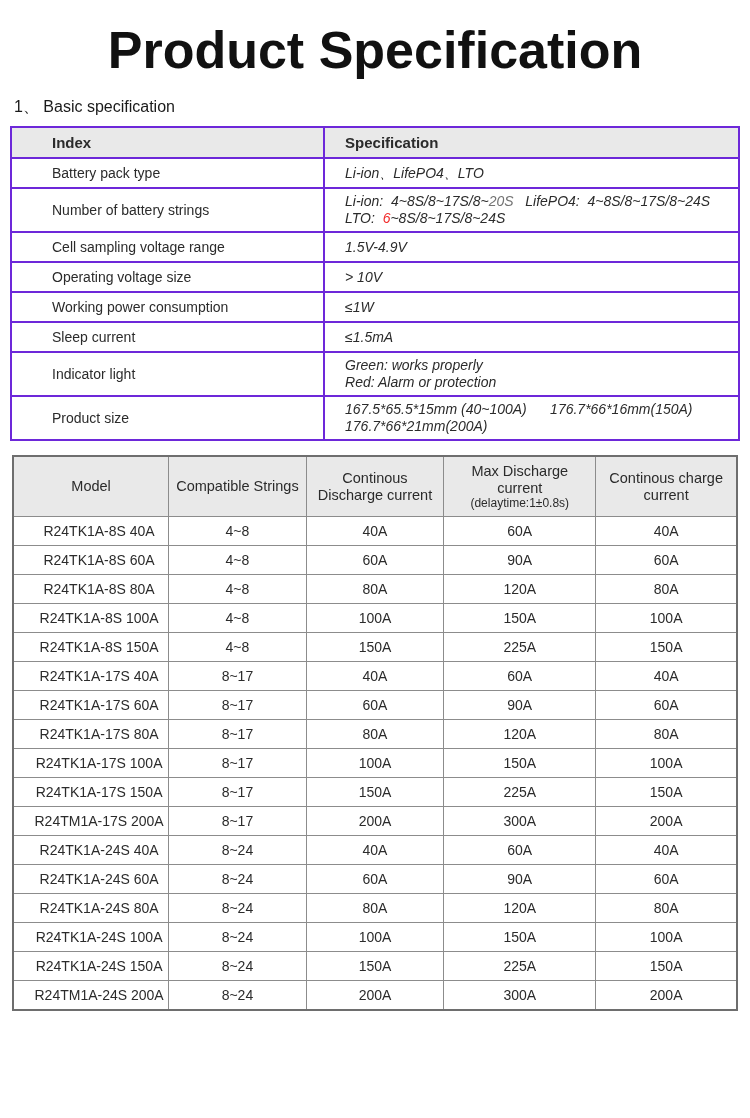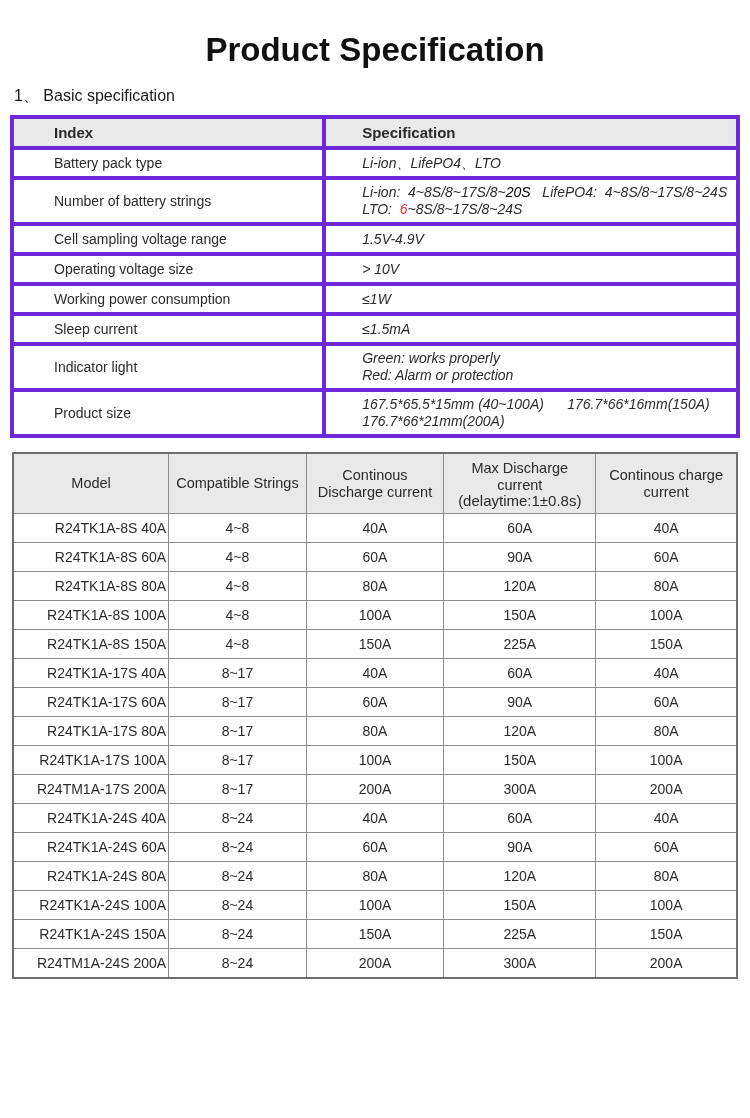--- a/index.html
+++ b/index.html
@@ -11,23 +11,23 @@
   }
   body {
     font-family: "Liberation Sans", sans-serif;
     color: #333;
     min-height: 1118px;
   }
   .page { width: 750px; padding: 0; }
 
   h1.title {
     margin: 0;
-    padding: 32px 0 14px 0;
+    padding: 22px 0 14px 0;
     text-align: center;
-    font-size: 33px;
+    font-size: 52px;
     font-weight: bold;
     color: #111;
     letter-spacing: 0px;
     line-height: 1.1;
   }
   h2.section-heading {
     margin: 4px 0 8px 14px;
     font-size: 16px;
     font-weight: normal;
     color: #1a1a1a;
@@ -35,34 +35,34 @@
 
   
   table.spec-table {
     width: 730px;
     margin: 0 10px 14px 10px;
     border-collapse: collapse;
     table-layout: fixed;
     border: 2px solid #6e6e6e;
   }
   table.spec-table th, table.spec-table td {
-    border: 4px solid #6d28d9;
+    border: 2px solid #6d28d9;
     font-size: 14px;
     color: #2b2b2b;
     vertical-align: middle;
   }
   table.spec-table thead th {
     background: #e9e9e9;
     font-weight: bold;
     font-size: 15px;
     text-align: left;
     height: 31px;
   }
   table.spec-table th.idx-col, table.spec-table td.idx-cell { padding-left: 40px; }
-  table.spec-table th.spec-col, table.spec-table td.spec-cell { padding-left: 36px; }
+  table.spec-table th.spec-col, table.spec-table td.spec-cell { padding-left: 20px; }
   table.spec-table td { height: 30px; padding-top: 4px; padding-bottom: 4px; }
   .spec-line { line-height: 17px; white-space: pre-wrap; font-style: italic; }
   .red { color: #f22b2b; }
 
   
   table.current-table {
     width: 726px;
     margin: 0 12px 10px 12px;
     border-collapse: collapse;
     table-layout: fixed;
@@ -76,29 +76,29 @@
     vertical-align: middle;
   }
   table.current-table thead th {
     background: #e9e9e9;
     font-weight: normal;
     font-size: 14.5px;
     padding: 6px 2px;
     line-height: 17px;
   }
   table.current-table thead th .small {
-    font-size: 15px;
+    font-size: 12px;
     line-height: 13px;
   }
   table.current-table td {
     height: 29px;
     padding: 2px 2px;
   }
   table.current-table td.model-cell {
-    text-align: right;
+    text-align: center;
     padding-left: 18px;
   }
 </style>
 </head>
 <body>
 
 <div class="page">
 
   <h1 class="title">Product Specification</h1>
 
@@ -118,21 +118,21 @@
     <tbody>
         <tr>
           <td class="idx-cell">Battery pack type</td>
           <td class="spec-cell">
             <div class="spec-line"><span>Li-ion、LifePO4、LTO</span></div>
           </td>
         </tr>
         <tr>
           <td class="idx-cell">Number of battery strings</td>
           <td class="spec-cell">
-            <div class="spec-line"><span>Li-ion:  4~8S/8~17S/8~</span><span class="red" style="color: #000000;">20S</span><span>   LifePO4:  4~8S/8~17S/8~24S</span></div>
+            <div class="spec-line"><span>Li-ion:  4~8S/8~17S/8~</span><span class="red" style="color: #737373;">20S</span><span>   LifePO4:  4~8S/8~17S/8~24S</span></div>
             <div class="spec-line"><span>LTO:  </span><span class="red" style="color: rgb(242, 43, 43);">6</span><span>~8S/8~17S/8~24S</span></div>
           </td>
         </tr>
         <tr>
           <td class="idx-cell">Cell sampling voltage range</td>
           <td class="spec-cell">
             <div class="spec-line"><span>1.5V-4.9V</span></div>
           </td>
         </tr>
         <tr>
@@ -260,20 +260,27 @@
           <td>80A</td>
         </tr>
         <tr>
           <td class="model-cell">R24TK1A-17S 100A</td>
           <td>8~17</td>
           <td>100A</td>
           <td>150A</td>
           <td>100A</td>
         </tr>
         <tr>
+          <td class="model-cell">R24TK1A-17S 150A</td>
+          <td>8~17</td>
+          <td>150A</td>
+          <td>225A</td>
+          <td>150A</td>
+        </tr>
+        <tr>
           <td class="model-cell">R24TM1A-17S 200A</td>
           <td>8~17</td>
           <td>200A</td>
           <td>300A</td>
           <td>200A</td>
         </tr>
         <tr>
           <td class="model-cell">R24TK1A-24S 40A</td>
           <td>8~24</td>
           <td>40A</td>

